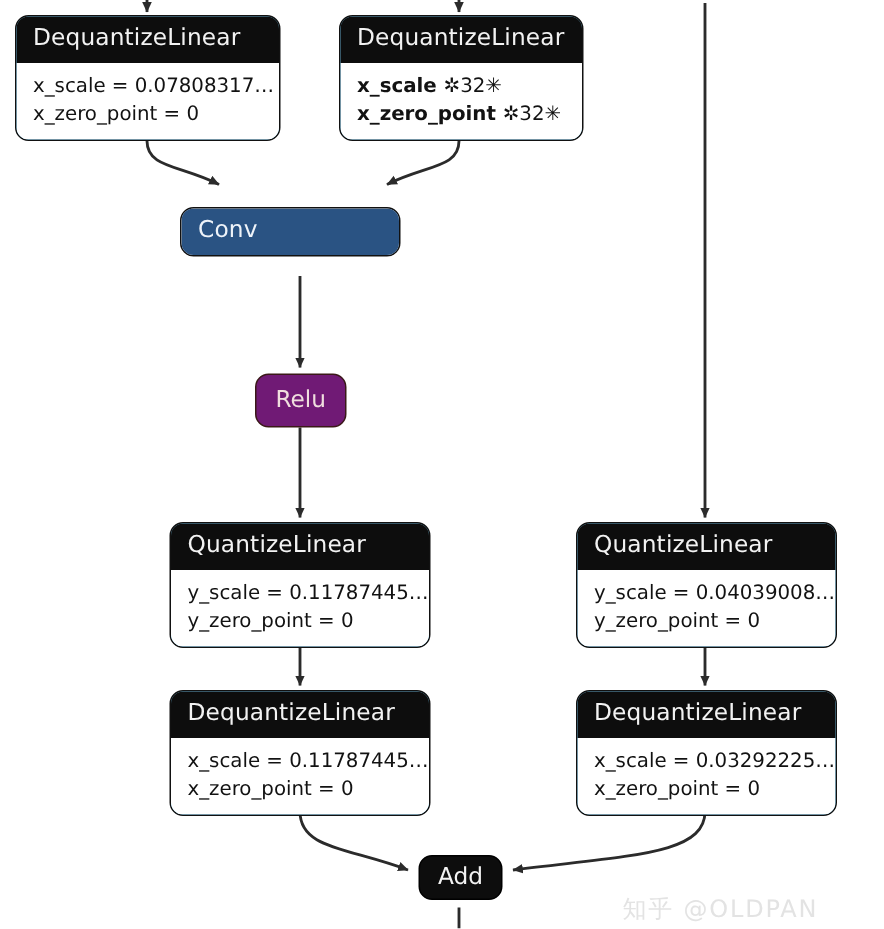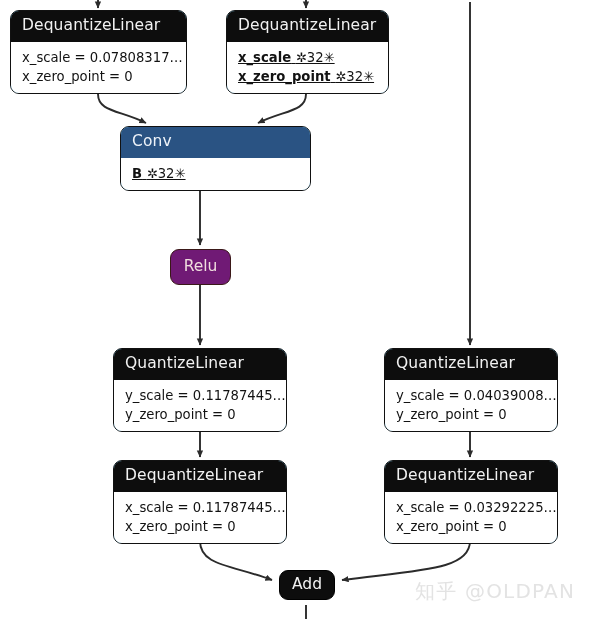--- a/index.html
+++ b/index.html
@@ -57,21 +57,20 @@
     box-sizing: border-box;
   }
   .attr-row {
     font-size: 13.2px;
     color: #121212;
     line-height: 1.45;
     white-space: nowrap;
   }
   .attr-row.bold {
     font-weight: bold;
-    text-decoration: underline;
   }
   .attr-row .dim {
     font-weight: normal;
   }
   
   .pill {
     position: absolute;
     border-radius: 9px;
     display: flex;
     align-items: center;
@@ -89,24 +88,25 @@
   .pill.relu .pill-label { color: #f0dede; }
   .pill.add {
     background: #0d0d0d;
     border: 1px solid #000000;
   }
   .pill.add .pill-label { color: #f2f2f2; }
   
   .watermark {
     position: absolute;
     color: #e3e3e3;
-    font-size: 20px;
+    font-size: 16px;
     letter-spacing: 1.2px;
     white-space: nowrap;
     user-select: none;
+    margin-top: 18px;
   }
 </style>
 </head>
 <body>
 
 <div id="graph-canvas">
 
   <svg id="edge-layer" viewBox="0 0 589 619" width="589" height="619" aria-hidden="true">
     <defs>
       <marker id="arrow" markerWidth="9" markerHeight="9" refX="6.6" refY="3.2" orient="auto" markerUnits="userSpaceOnUse">
@@ -156,28 +156,22 @@
         <span>x_scale</span>
         <span class="dim">✲32✳</span>
       </div>
       <div class="attr-row bold">
         <span>x_zero_point</span>
         <span class="dim">✲32✳</span>
       </div>
     </div>
   </div>
 
-  <div class="node conv" style="left:120px; top:126px; width:191px;">
+  <div class="node conv" style="left:120px; top:138px; width:147px;">
     <div class="node-header">Conv</div>
-    <div class="node-body">
-      <div class="attr-row bold">
-        <span>B</span>
-        <span class="dim">✲32✳</span>
-      </div>
-    </div>
   </div>
 
   <div class="pill relu" style="left:170px; top:249px; width:61px; height:36px;">
     <span class="pill-label">Relu</span>
   </div>
 
   <div class="node" style="left:113px; top:348px; width:174px;">
     <div class="node-header">QuantizeLinear</div>
     <div class="node-body">
       <div class="attr-row">y_scale = 0.11787445…</div>

